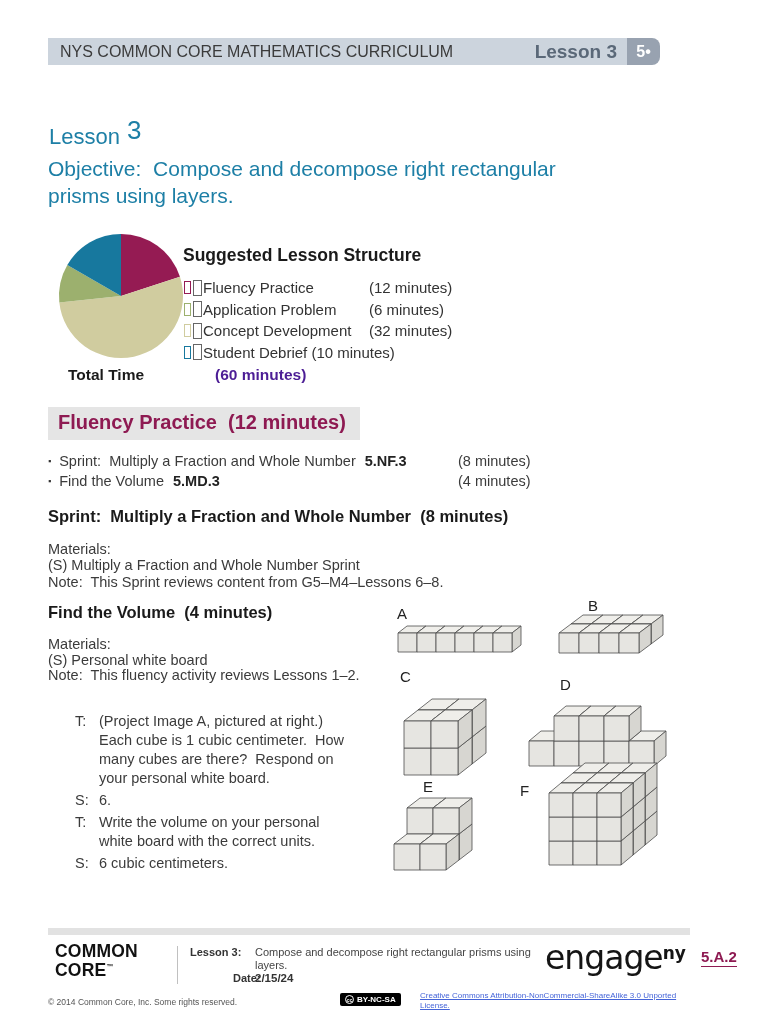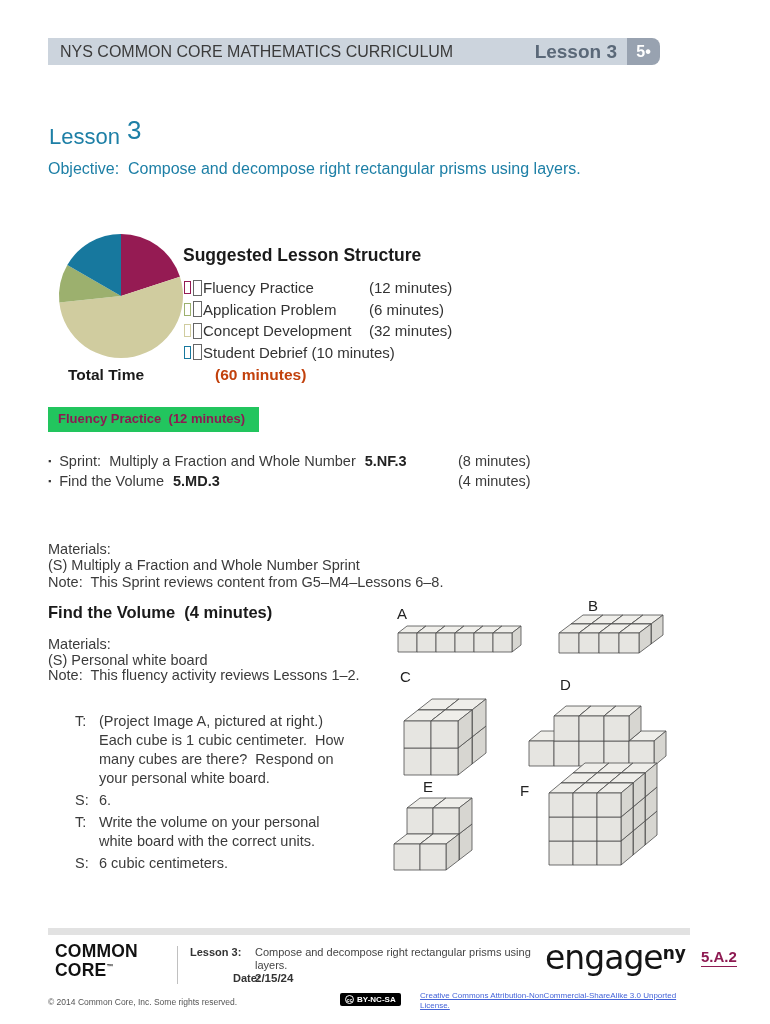--- a/index.html
+++ b/index.html
@@ -16,37 +16,37 @@
     padding:0 10px 0 12px; }
   #header-lesson { font-size:19px; font-weight:bold; color:#5a6878; }
   #grade-badge { position:absolute; left:627px; top:38px; width:33px; height:27px;
     background:#98a2b0; border-radius:0 8px 8px 0; color:#fff; font-size:16px; font-weight:bold;
     display:flex; align-items:center; justify-content:center; }
 
   
   #lesson-title { position:absolute; left:49px; top:120px; color:#1d7fa6; font-size:22px; }
   #lesson-title .num { font-size:26px; position:relative; top:-5px; margin-left:7px; }
   #objective { position:absolute; left:48px; top:155px; width:565px; color:#1d7fa6;
-    font-size:16px; line-height:27px; }
+    font-size:21px; line-height:27px; }
 
   
   #pie-svg { position:absolute; left:56px; top:231px; }
   #legend-title { position:absolute; left:183px; top:245px; font-size:17.5px; font-weight:bold; color:#1a1a1a;text-align:right; }
   #legend { position:absolute; left:184px; top:277px; }
   .legend-row { display:flex; align-items:center; height:21.5px; font-size:15px; color:#333; }
   .kbox1 { display:inline-block; width:7px; height:13px; border:1.5px solid #000; margin-right:2px; flex:none; }
   .kbox2 { display:inline-block; width:9px; height:16px; border:1.5px solid #666; margin-right:1px; flex:none; }
   .legend-label { white-space:pre-wrap; }
   .legend-label.fixed { width:166px; }
   #total-time-label { position:absolute; left:68px; top:366px; font-size:15.5px; font-weight:bold; color:#1a1a1a; }
-  #total-time-value { position:absolute; left:215px; top:366px; font-size:15.5px; font-weight:bold; color:#c2410c; }
-
-  
-  #fluency-banner { position:absolute; left:48px; top:407px; background:#22c55e;
-    padding:4px 14px 6px 10px; font-size:13px; font-weight:bold; color:#8e1a52; white-space:pre-wrap; }
+  #total-time-value { position:absolute; left:215px; top:366px; font-size:15.5px; font-weight:bold; color:#4c1d95; }
+
+  
+  #fluency-banner { position:absolute; left:48px; top:407px; background:#e5e5e5;
+    padding:4px 14px 6px 10px; font-size:20px; font-weight:bold; color:#8e1a52; white-space:pre-wrap; }
 
   
   #activities { position:absolute; left:48px; top:451px; width:650px; }
   .activity-row { position:relative; height:20px; font-size:14.5px; display:flex; align-items:center; }
   .bullet { font-size:9px; color:#333; margin-right:8px; }
   .activity-text { white-space:pre-wrap; }
   .activity-standard { font-weight:bold; color:#222; margin-left:9px; }
   .activity-time { position:absolute; left:410px; }
 
   .section-heading { position:absolute; left:48px; font-size:16.5px; font-weight:bold; color:#1a1a1a; white-space:pre-wrap; }
@@ -161,20 +161,21 @@
         <span class="activity-time">(8 minutes)</span>
       </div>
       <div class="activity-row">
         <span class="bullet">▪</span>
         <span class="activity-text">Find the Volume</span>
         <span class="activity-standard">5.MD.3</span>
         <span class="activity-time">(4 minutes)</span>
       </div>
     </div>
 
+  <div class="section-heading" style="top:507px;">Sprint:  Multiply a Fraction and Whole Number  (8 minutes)</div>
   <div class="materials-line" style="top:541px;">
     <span class="materials-label">Materials:</span>
     <span class="prewrap">(S) Multiply a Fraction and Whole Number Sprint</span>
   </div>
   <div class="note-line" style="top:573px;">Note:  This Sprint reviews content from G5–M4–Lessons 6–8.</div>
 
   <div class="section-heading" style="top:603px;">Find the Volume  (4 minutes)</div>
   <div class="materials-line" style="top:636px;">
     <span class="materials-label">Materials:</span>
     <span class="prewrap">(S) Personal white board</span>

